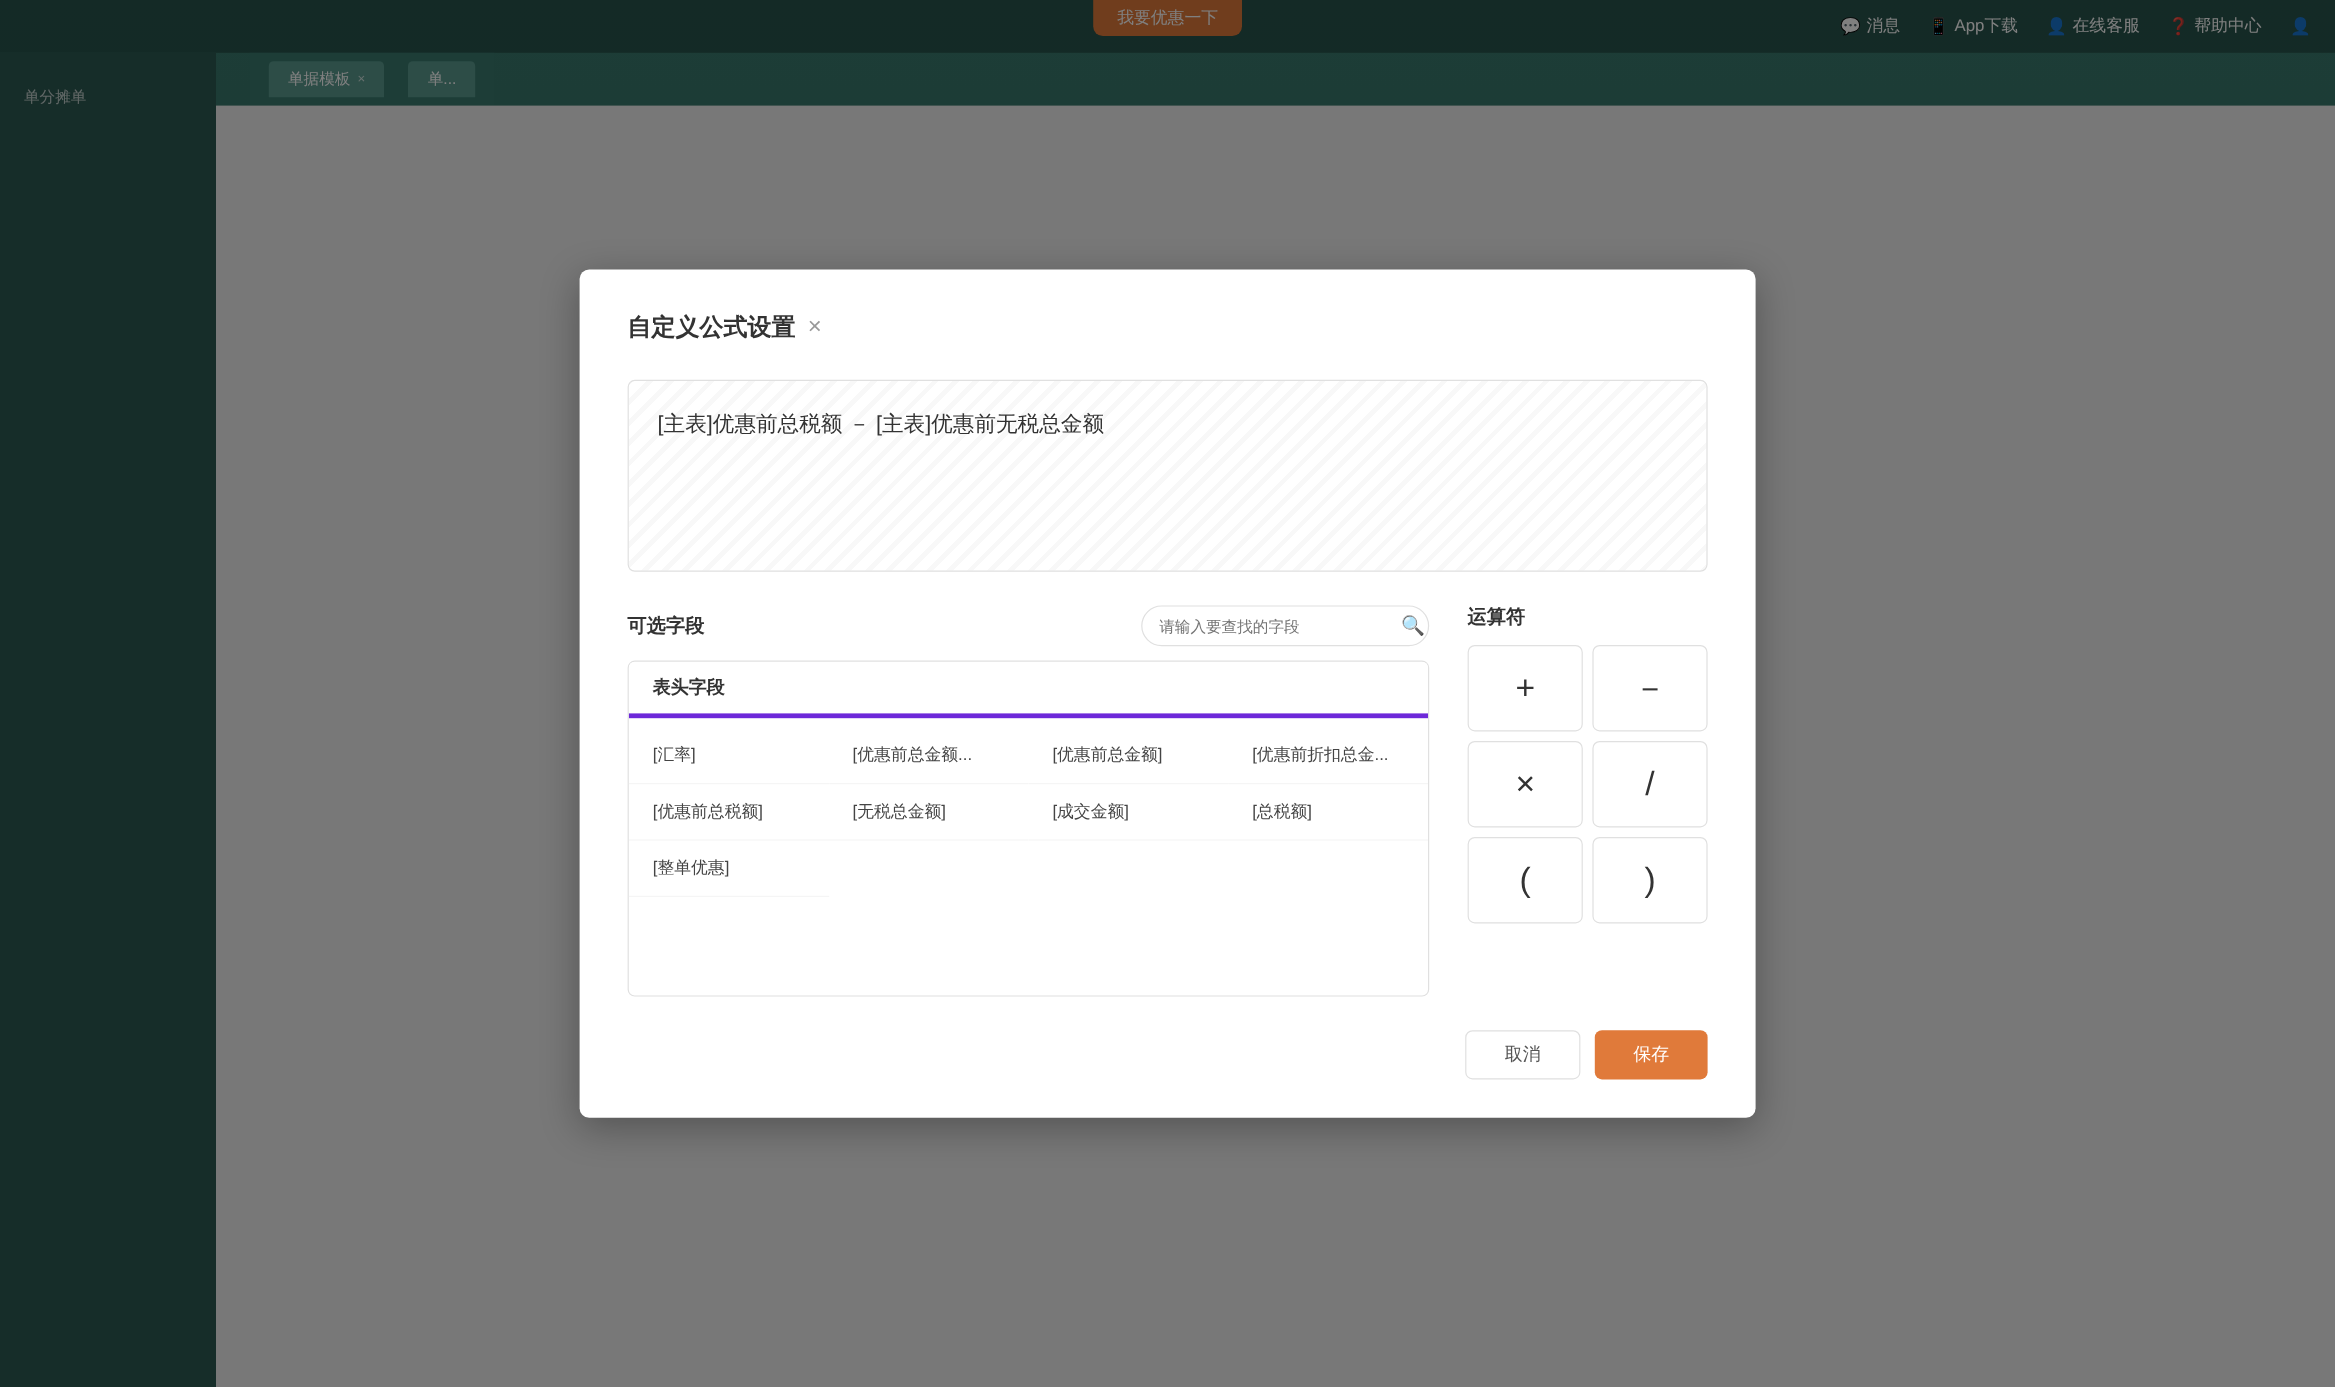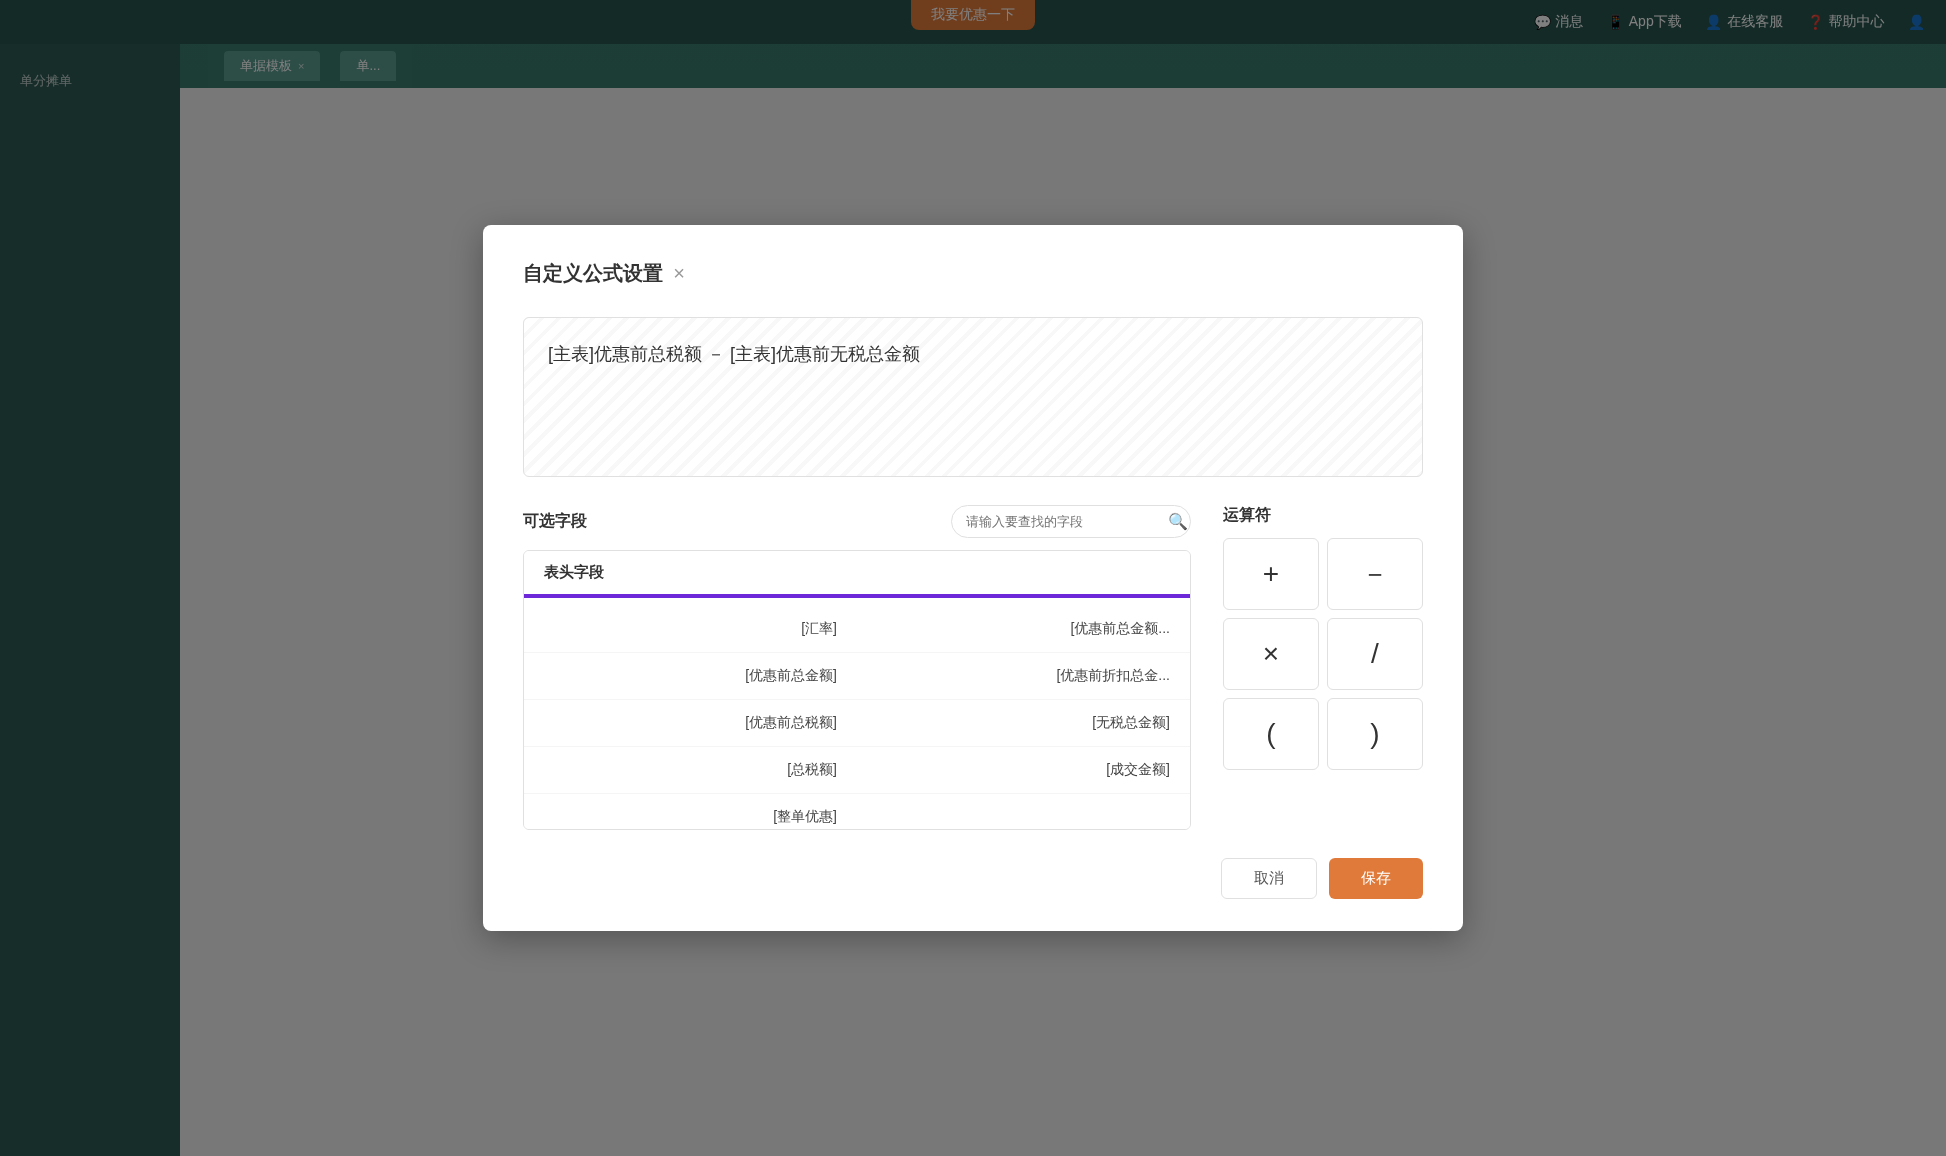--- a/index.html
+++ b/index.html
@@ -256,23 +256,22 @@
     .field-group-header {
       padding: 12px 20px;
       font-size: 15px;
       font-weight: 600;
       color: #333;
       background: #fff;
       border-bottom: 4px solid #6d28d9;
     }
     .field-grid {
       display: grid;
-      grid-template-columns: repeat(2, 1fr);
+      grid-template-columns: repeat(4, 1fr);
       padding: 8px 0;
-      text-align: right;
     }
     .field-item {
       padding: 14px 20px;
       font-size: 14px;
       color: #444;
       cursor: pointer;
       border-bottom: 1px solid #f5f5f5;
     }
 
     
@@ -440,24 +439,24 @@
           <div class="field-item">
             <span>[优惠前折扣总金...</span>
           </div>
           <div class="field-item">
             <span>[优惠前总税额]</span>
           </div>
           <div class="field-item">
             <span>[无税总金额]</span>
           </div>
           <div class="field-item">
+            <span>[成交金额]</span>
+          </div>
+          <div class="field-item">
             <span>[总税额]</span>
-          </div>
-          <div class="field-item">
-            <span>[成交金额]</span>
           </div>
           <div class="field-item">
             <span>[整单优惠]</span>
           </div>
         </div>
       </div>
     </div>
 
     <div class="operators-panel">
       <div class="operators-title">运算符</div>

